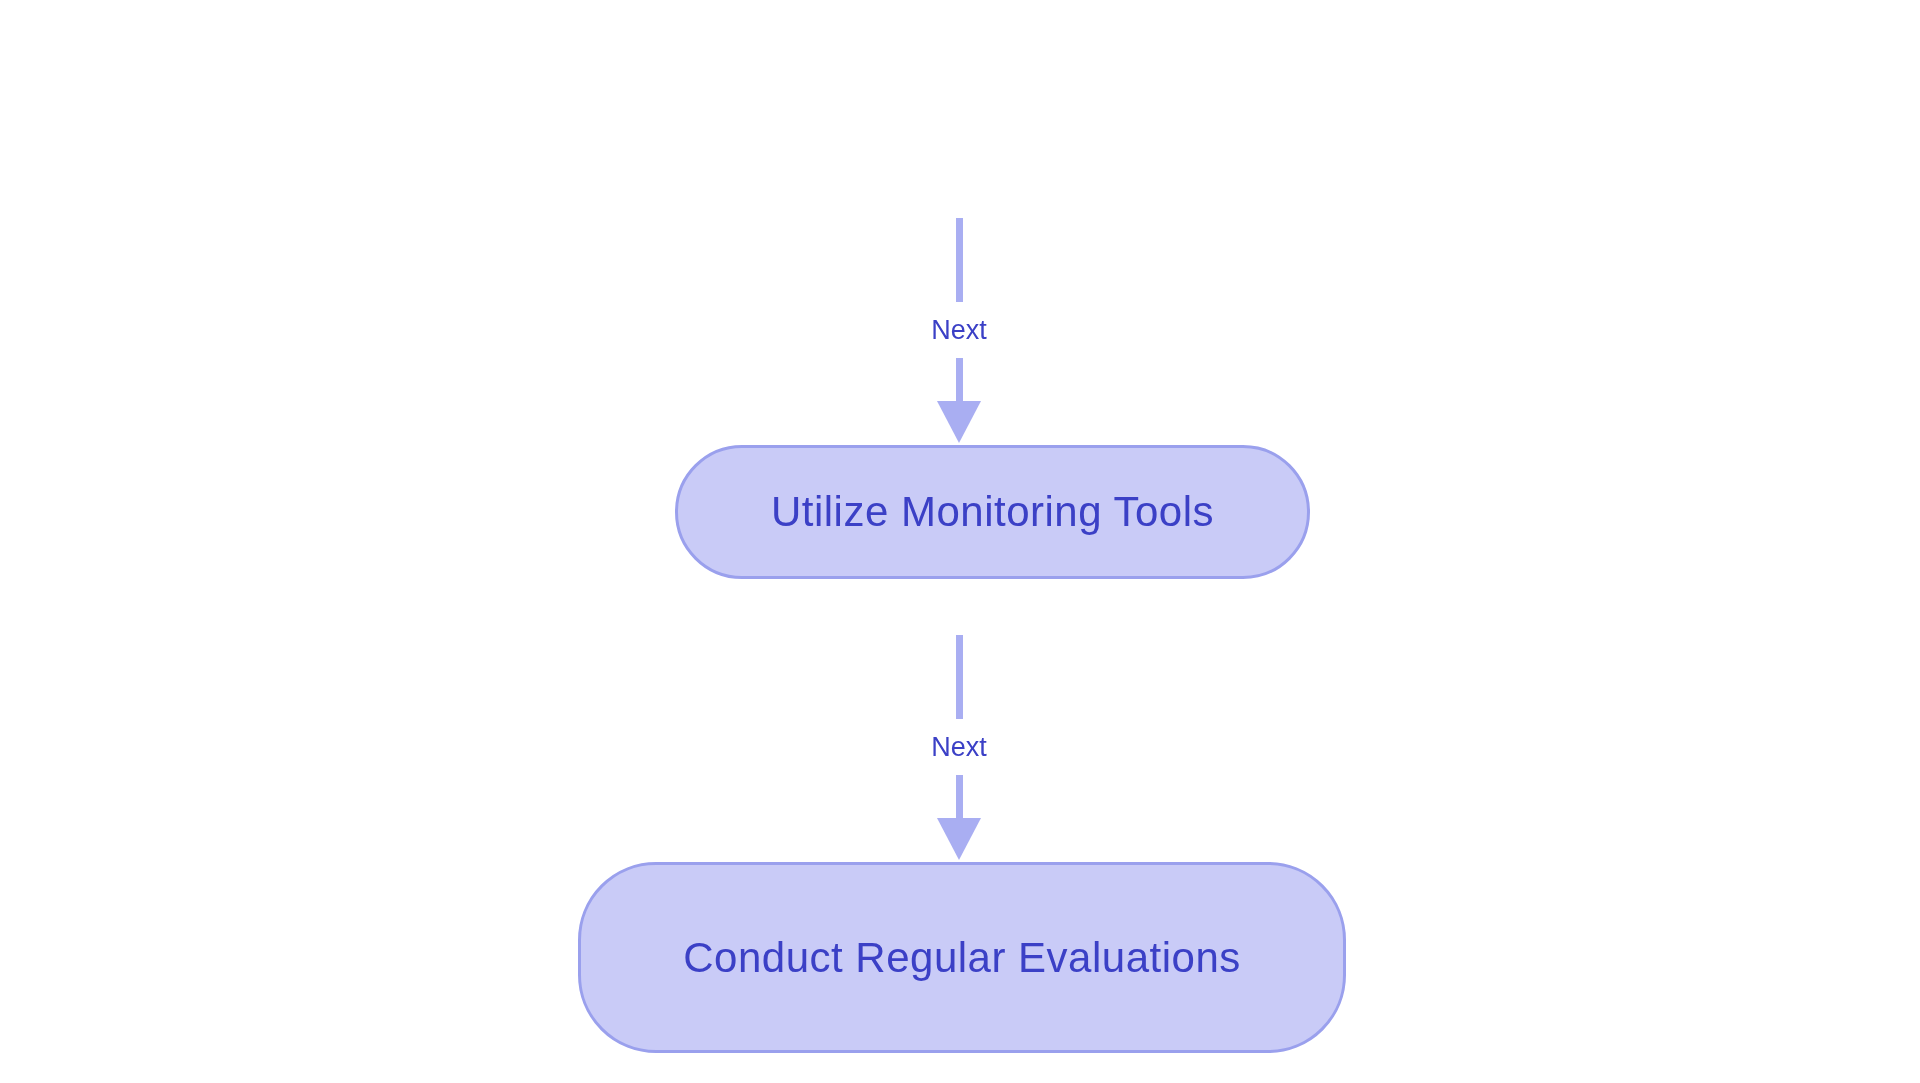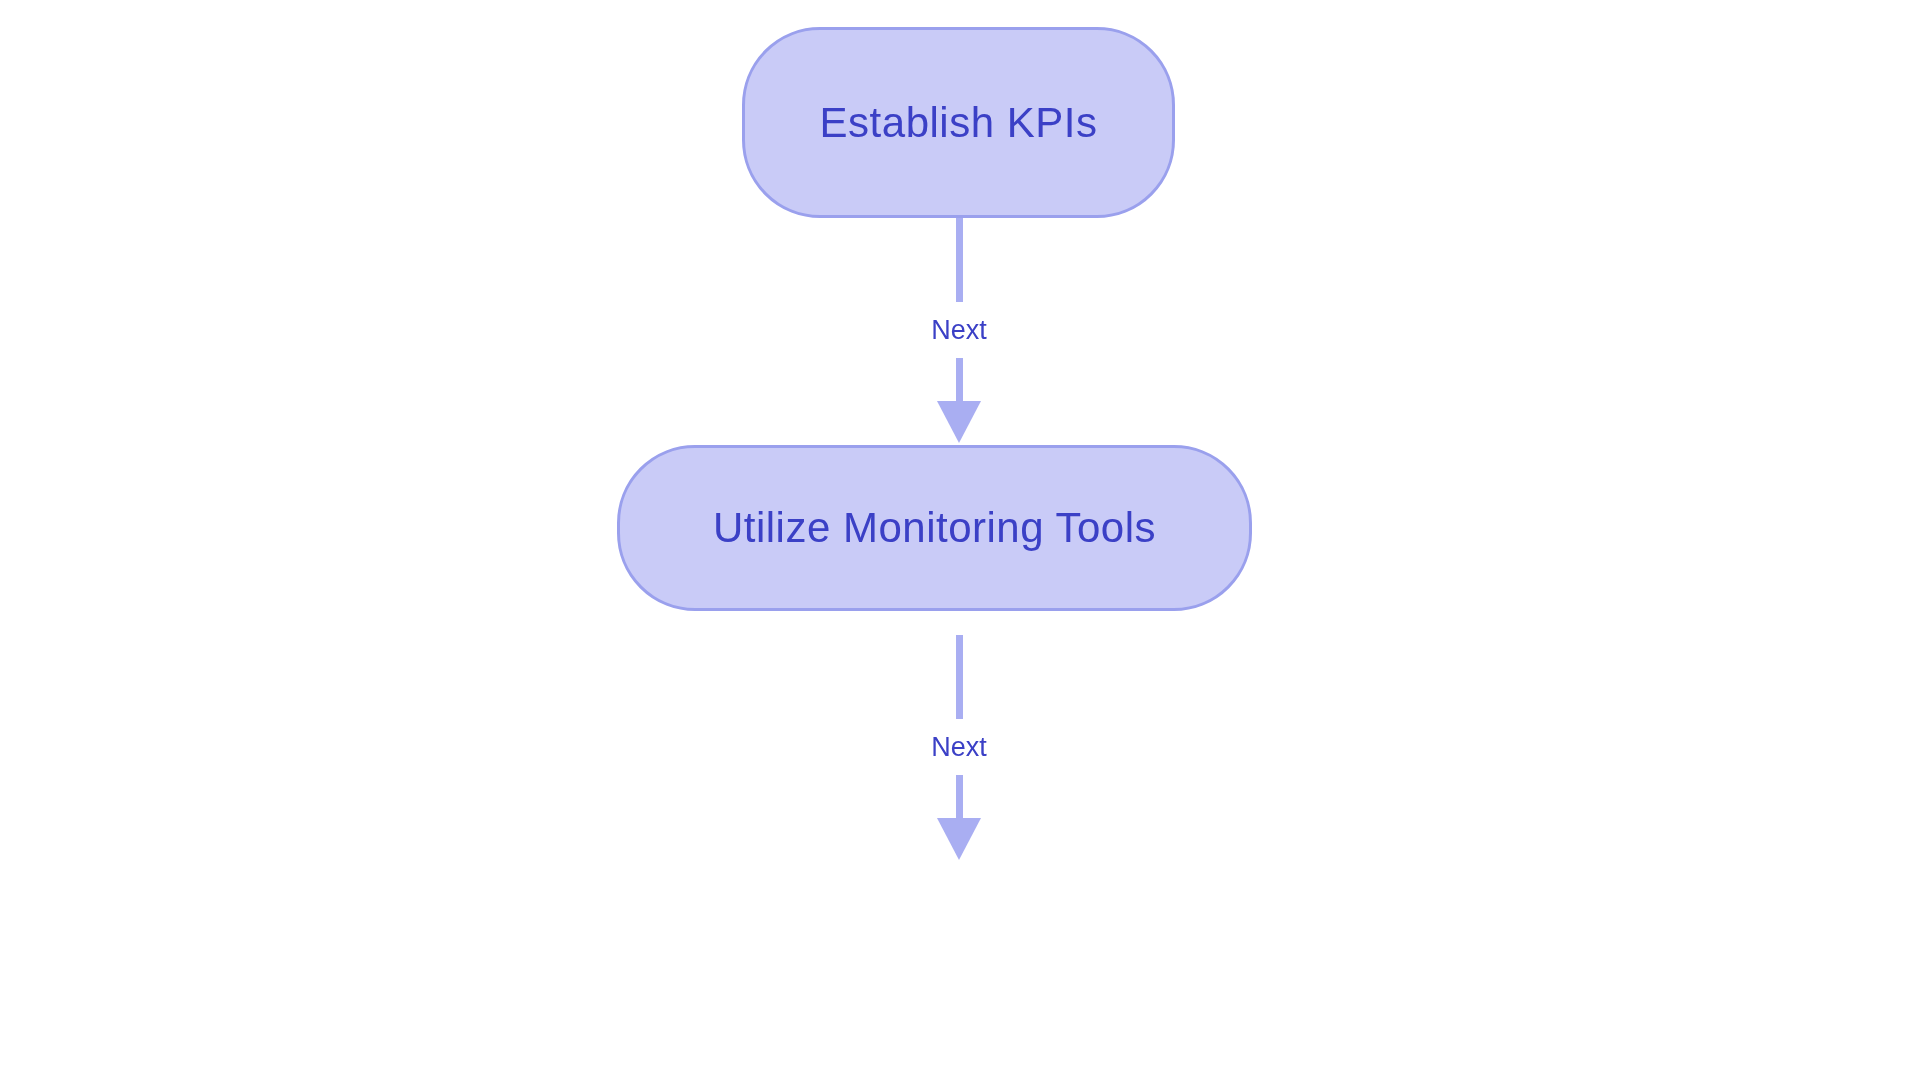--- a/index.html
+++ b/index.html
@@ -29,21 +29,21 @@
     border-radius: 78px;
     display: flex;
     align-items: center;
     justify-content: center;
     color: var(--node-text);
     font-size: 42px;
     letter-spacing: 0.5px;
     white-space: nowrap;
   }
   .node-1 { left: 742px; top:  27px; width: 433px; height: 191px; }
-  .node-2 { left: 617px; top: 445px; width: 635px; height: 166px; }
+  .node-2 { left: 675px; top: 445px; width: 635px; height: 134px; }
   .node-3 { left: 578px; top: 862px; width: 768px; height: 191px; }
 
   .edge-line {
     position: absolute;
     left: 956px;
     width: 7px;
     background: var(--arrow);
   }
   .edge-1-seg-a { top: 218px; height: 86px; }
   .edge-1-seg-b { top: 358px; height: 46px; }
@@ -74,32 +74,32 @@
     border-top: 42px solid var(--arrow);
   }
   .edge-1-arrowhead { top: 401px; }
   .edge-2-arrowhead { top: 818px; }
 </style>
 </head>
 <body>
 
 <div class="canvas">
 
-  <div class="node node-1">
-    <span class="node-label">Establish KPIs</span>
-  </div>
 
   <div class="edge-line edge-1-seg-a"></div>
   <div class="edge-label edge-1-label">Next</div>
   <div class="edge-line edge-1-seg-b"></div>
   <div class="arrowhead edge-1-arrowhead"></div>
 
   <div class="node node-2">
     <span class="node-label">Utilize Monitoring Tools</span>
   </div>
 
   <div class="edge-line edge-2-seg-a"></div>
   <div class="edge-label edge-2-label">Next</div>
   <div class="edge-line edge-2-seg-b"></div>
   <div class="arrowhead edge-2-arrowhead"></div>
 
+  <div class="node node-3">
+    <span class="node-label">Conduct Regular Evaluations</span>
+  </div>
 
 </div>
 
 </body></html>

